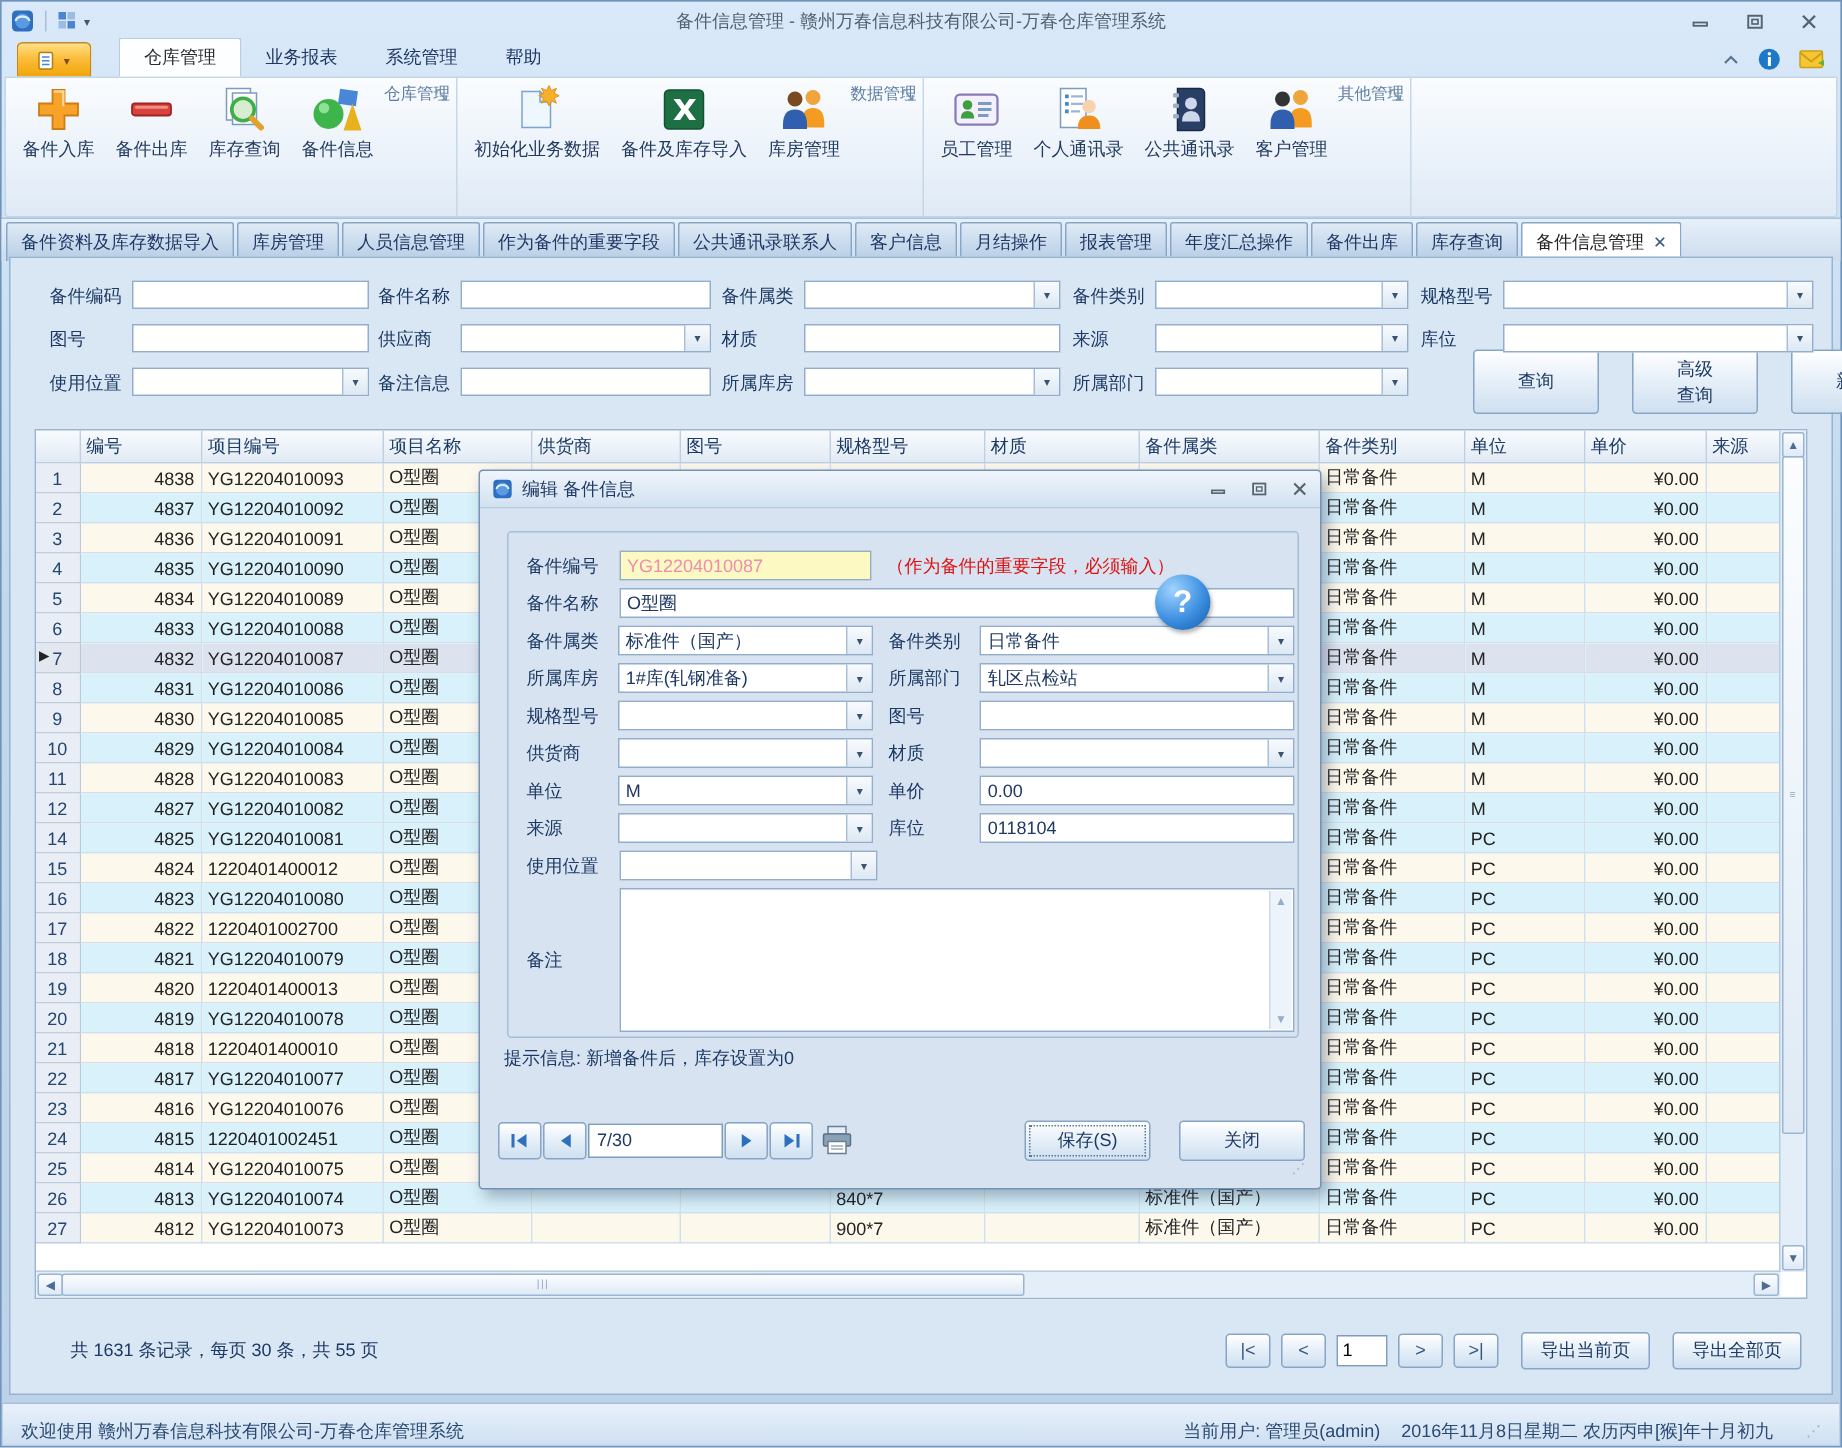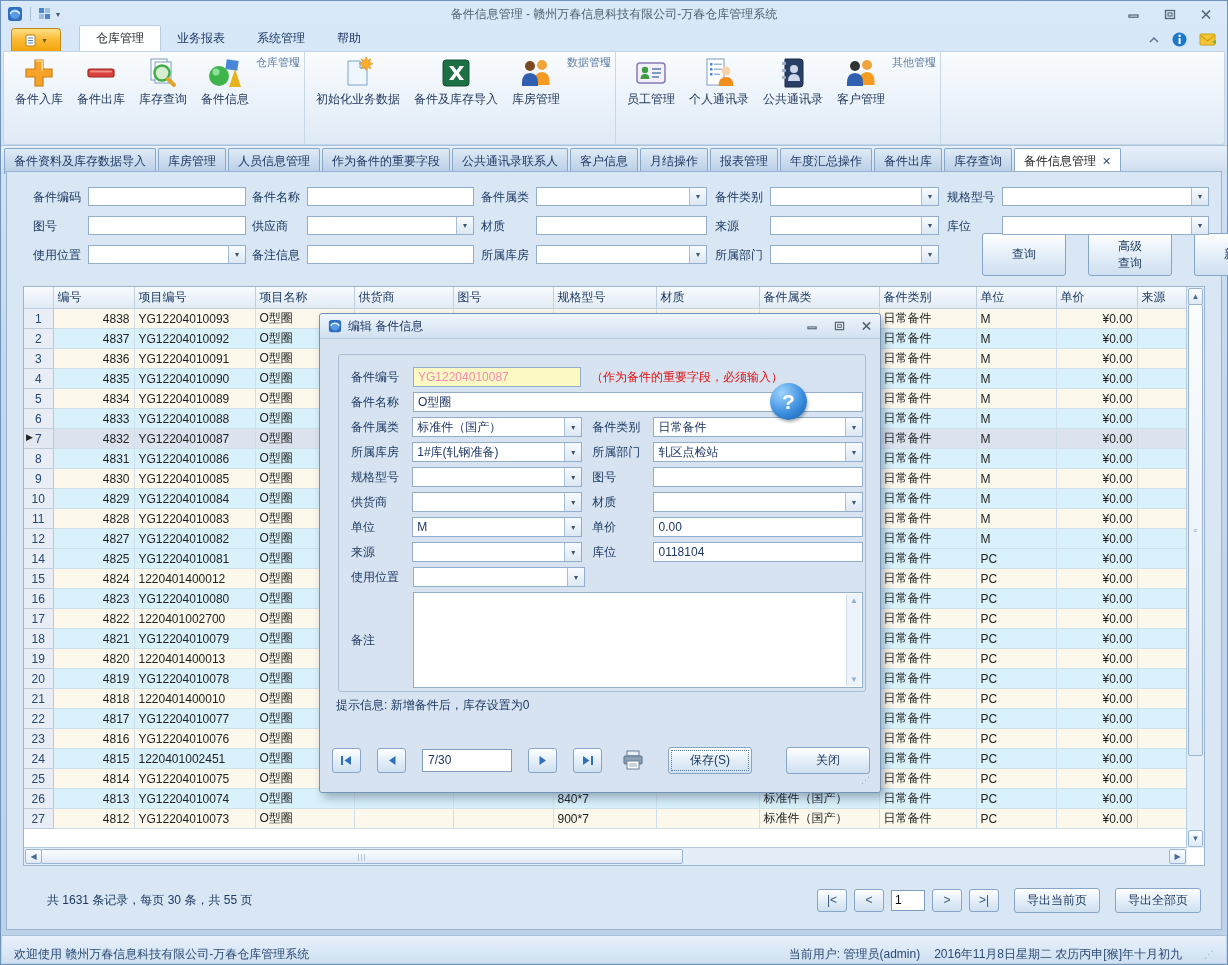--- a/index.html
+++ b/index.html
@@ -124,21 +124,21 @@
   .rednote{color:#e01010;margin-left:10px;white-space:nowrap}
   .helpicon{position:absolute;right:58px;top:28px;width:37px;height:37px;border-radius:50%;
             background:radial-gradient(circle at 12px 10px,#9fd4ff,#3d8fe0 55%,#135ba8);
             color:#fff;font-size:21px;font-weight:bold;display:flex;align-items:center;justify-content:center;
             box-shadow:1px 2px 3px rgba(0,0,0,.3)}
   .remarkrow{display:flex;align-items:center}
   .dtextarea{flex:1;height:94px;background:#fff;border:1px solid #93aecd;position:relative}
   .tascroll{position:absolute;top:1px;bottom:1px;right:1px;width:15px;background:#edf3fa;border-left:1px solid #cddbe9;
             display:flex;flex-direction:column;justify-content:space-between;align-items:center;color:#93aecd;font-size:8px;padding:2px 0;box-sizing:border-box}
   .dhint{position:absolute;left:6px;bottom:72px;color:#1c3a63}
-  .dfooter{position:absolute;left:2px;right:2px;bottom:12px;height:28px;display:flex;align-items:center;gap:16px}
+  .dfooter{position:absolute;left:2px;right:2px;bottom:12px;height:28px;display:flex;align-items:center;gap:1px}
   .navbtn{width:29px;height:25px;border:1px solid #87a5c6;border-radius:3px;
           background:linear-gradient(#ffffff,#e7f0f9 45%,#cfe0f0);display:flex;align-items:center;justify-content:center;padding:0}
   .recbox{width:78px;height:21px;border:1px solid #7e9cbe;background:#fff;display:flex;align-items:center;padding:0 5px}
   .dbtn{height:27px;width:84px;border:1px solid #87a5c6;border-radius:3px;color:#1c3a63;
         background:linear-gradient(#ffffff,#e7f0f9 45%,#cfe0f0);font:12px "Liberation Sans","DejaVu Sans",sans-serif}
   .dbtn.primary{outline:1px dotted #5b7894;outline-offset:-4px;margin-left:auto}
   .resizegrip{position:absolute;right:2px;bottom:1px;color:#9ab2cc;font-size:9px}
   svg{display:block}
 </style>
 </head>

